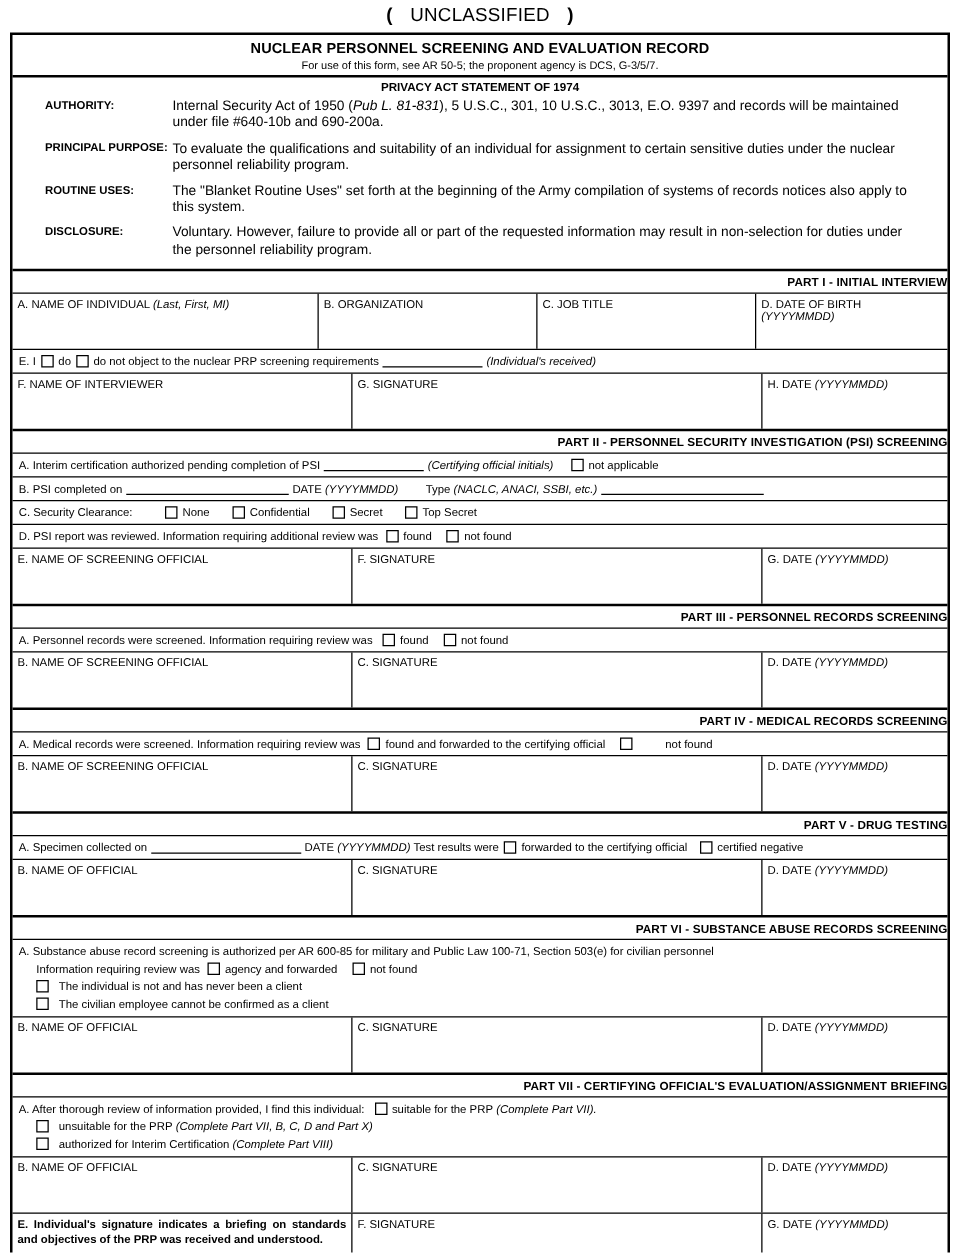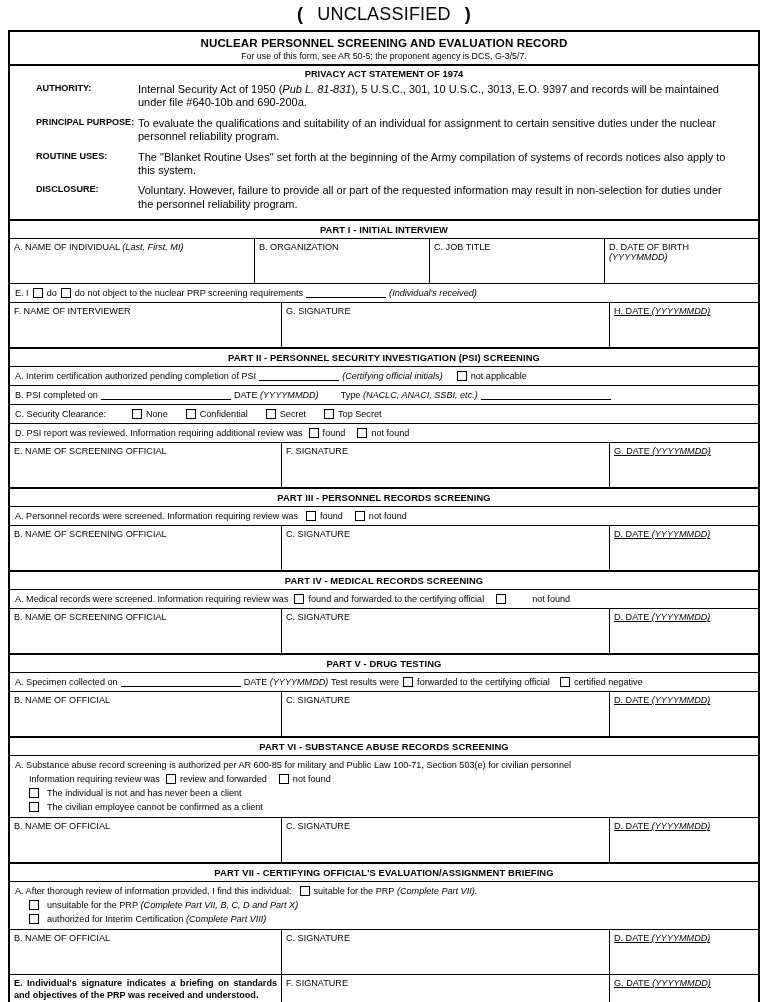--- a/index.html
+++ b/index.html
@@ -14,21 +14,21 @@
     color: #000000;
     font-size: 9.2px;
     position: relative;
     overflow: hidden;
   }
   .page { width: 768px; height: 1002px; padding: 0 8px; position: relative; }
 
   
   .classification {
     text-align: center;
-    font-size: 18px;
+    font-size: 15px;
     letter-spacing: .2px;
     padding: 4px 0 5px 0;
     font-family: "Liberation Sans", sans-serif;
   }
   .classification .paren { font-weight: bold; }
   .classification .word { margin: 0 14px; }
 
   
   .form-frame {
     border: 2.2px solid #000;
@@ -56,21 +56,21 @@
   .pa-row { display: flex; padding: 0 6px 7px 6px; align-items: flex-start; }
   .pa-label {
     font-weight: bold; font-size: 9.1px;
     width: 122px; flex: 0 0 122px; padding-left: 20px;
   }
   .pa-text { font-size: 11px; line-height: 1.22; flex: 1; padding-right: 12px; }
   .pa-text i { font-style: italic; }
 
   
   .part-header {
-    text-align: center; font-weight: bold; font-size: 9.4px;
+    text-align: right; font-weight: bold; font-size: 9.4px;
     padding: 3px 0 3px 0;
     letter-spacing: .1px;
   }
 
   
   .cell { padding: 3px 16px 0 4px; font-size: 9.1px; position: relative; }
   .cell-label i { font-style: italic; }
   .tall { height: 44px; }
   .line-row { padding: 4px 4px 4px 5px; font-size: 9.1px; display: flex;
               align-items: center; flex-wrap: wrap; }
@@ -86,21 +86,21 @@
   .blank {
     display: inline-block; border-bottom: 1.1px solid #000;
     height: 9px; margin: 0 3px; vertical-align: -1px;
   }
   .blank.w80 { width: 80px; }
   .blank.w120 { width: 120px; }
   .blank.w130 { width: 130px; }
 
   .sig-name { flex: 0 0 272px; }
   .sig-sign { flex: 1 1 auto; }
-  .sig-date { flex: 0 0 148px; text-decoration: underline; }
+  .sig-date { flex: 0 0 148px; }
 
   .c1 { flex: 0 0 245px; }
   .c2 { flex: 0 0 175px; }
   .c3 { flex: 0 0 175px; }
   .c4 { flex: 1 1 auto; }
 
   
   .footer {
     display: flex; justify-content: space-between; align-items: flex-start;
     padding: 6px 2px 0 2px;
@@ -322,21 +322,21 @@
       </div>
     </div>
 
     <div class="part-header bt-thick">PART VI - SUBSTANCE ABUSE RECORDS SCREENING</div>
 
     <div class="stack-row bt">
       <div>A. Substance abuse record screening is authorized per AR 600-85 for military and Public Law 100-71, Section 503(e) for civilian personnel</div>
       <div class="sub">
         <span>Information requiring review was</span>
         <span class="cb" style="margin-left:6px"></span>
-        <span>review and forwarded</span>
+        <span>agency and forwarded</span>
         <span class="cb" style="margin-left:12px"></span>
         <span>not found</span>
       </div>
       <div class="sub">
         <span class="cb" style="margin-left:0"></span>
         <span style="padding-left:4px">The individual is not and has never been a client</span>
       </div>
       <div class="sub">
         <span class="cb" style="margin-left:0"></span>
         <span style="padding-left:4px">The civilian employee cannot be confirmed as a client</span>

